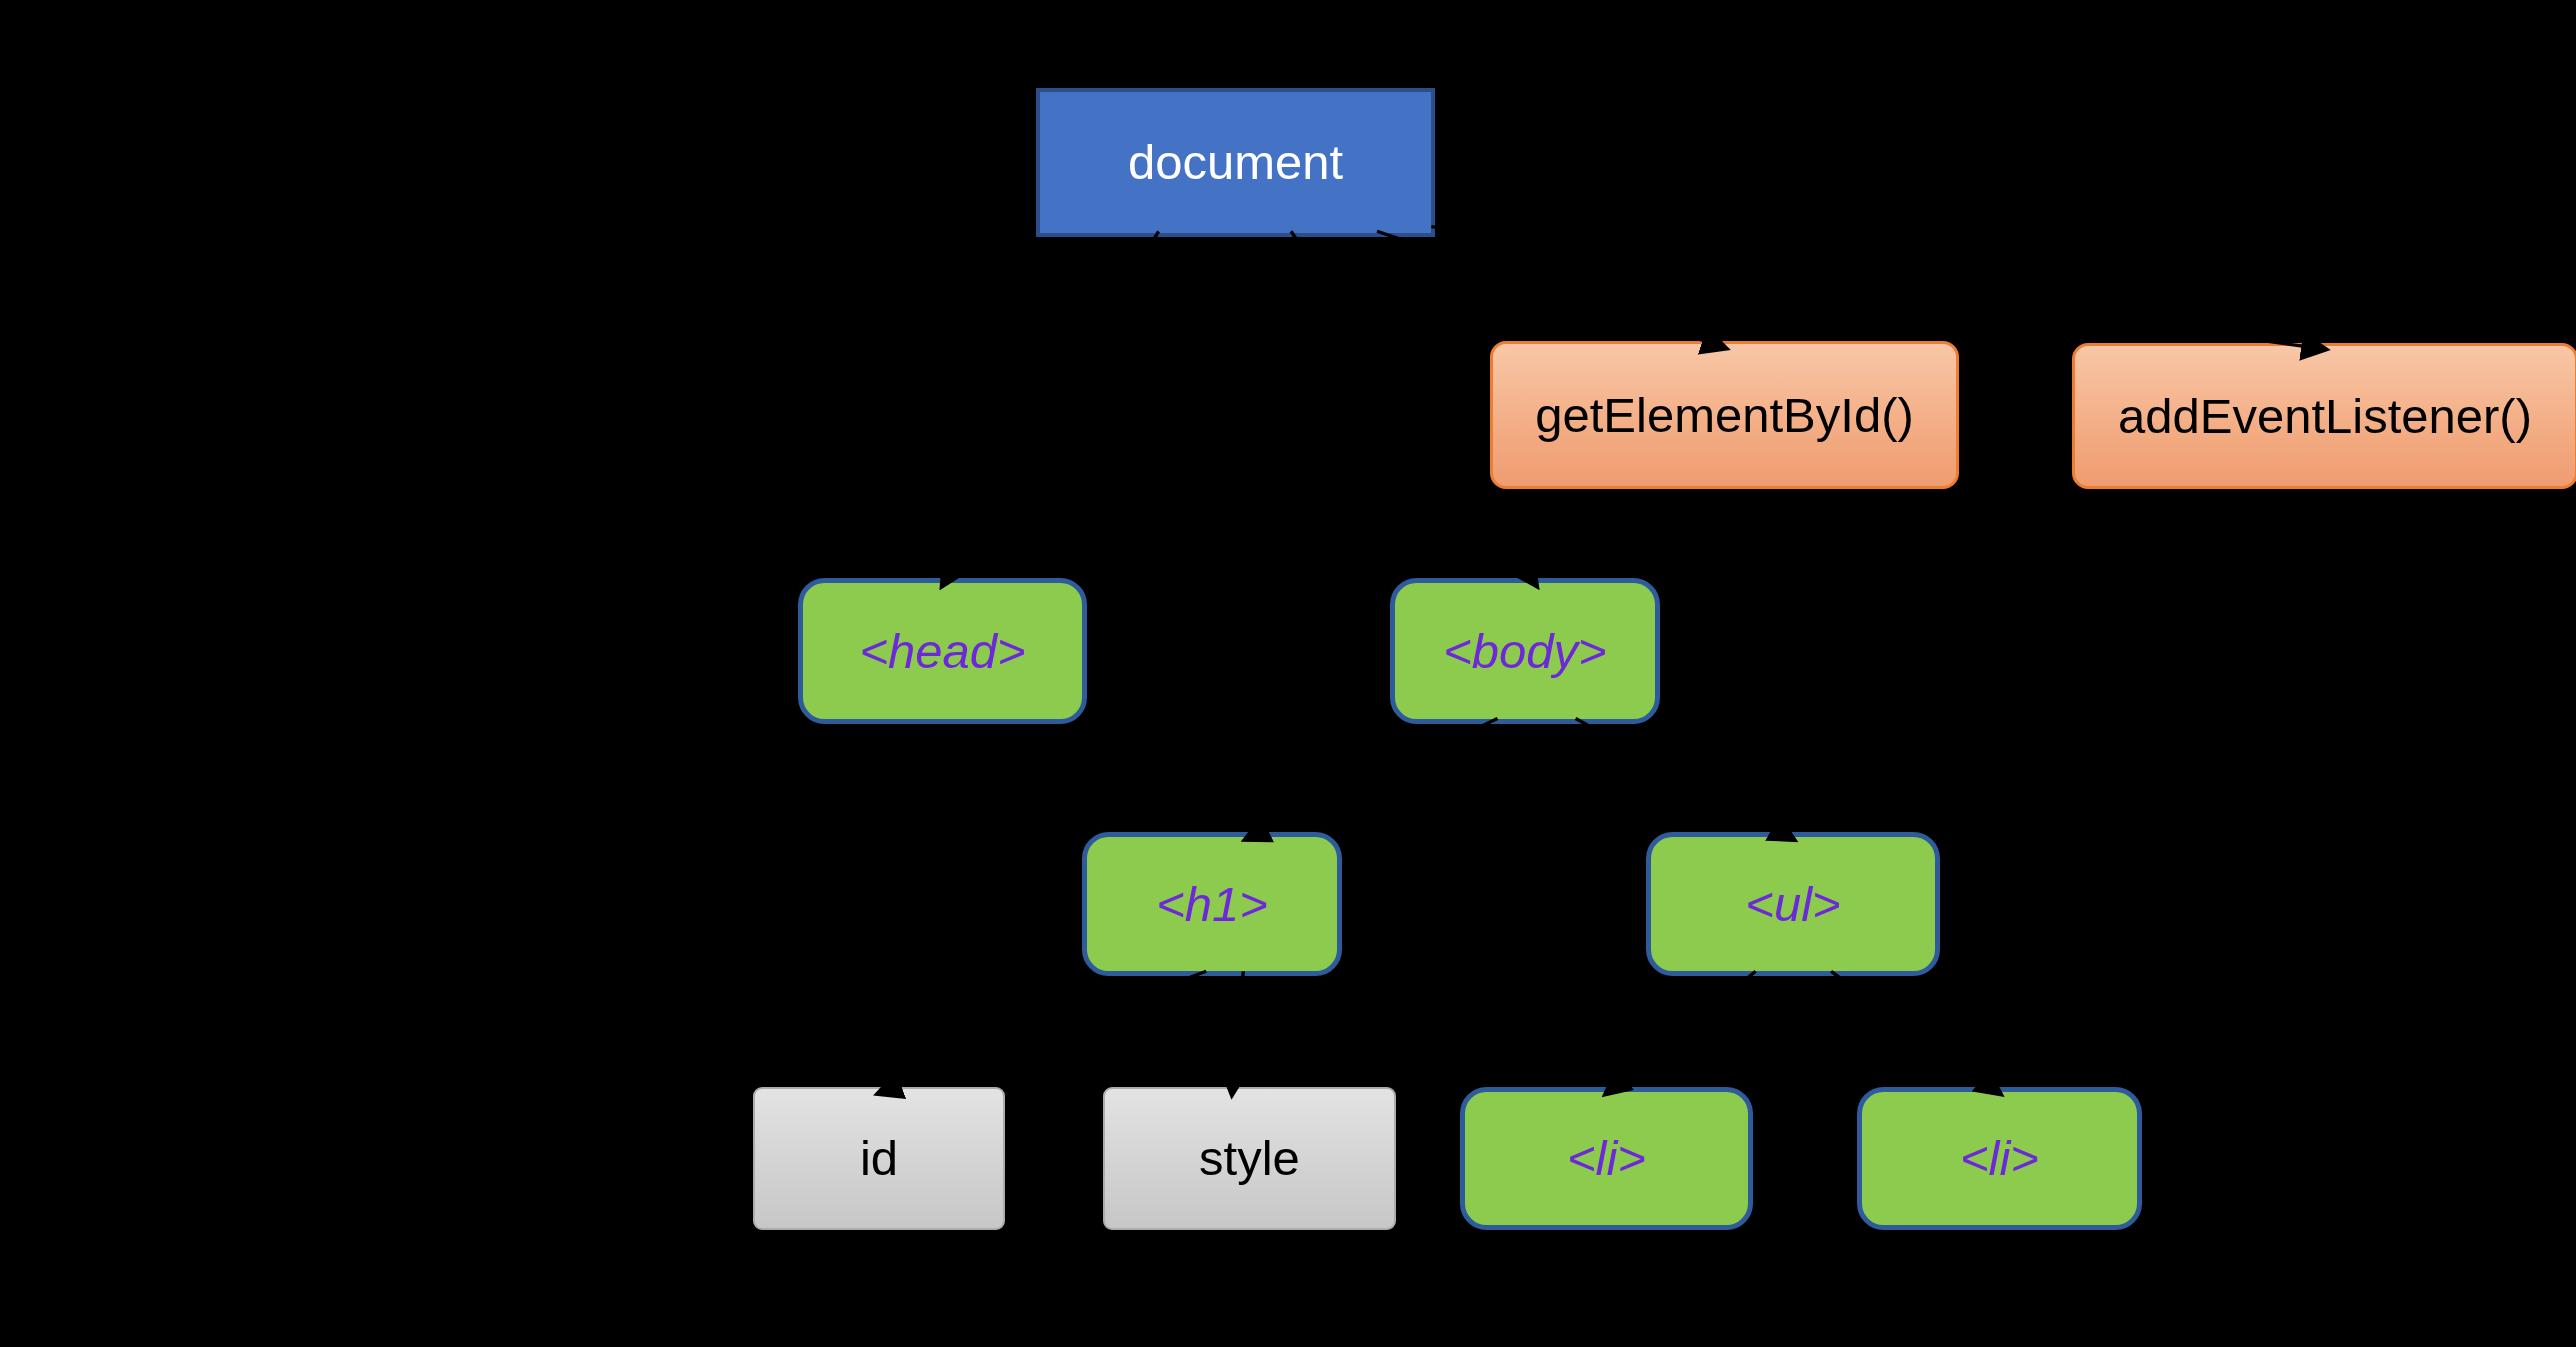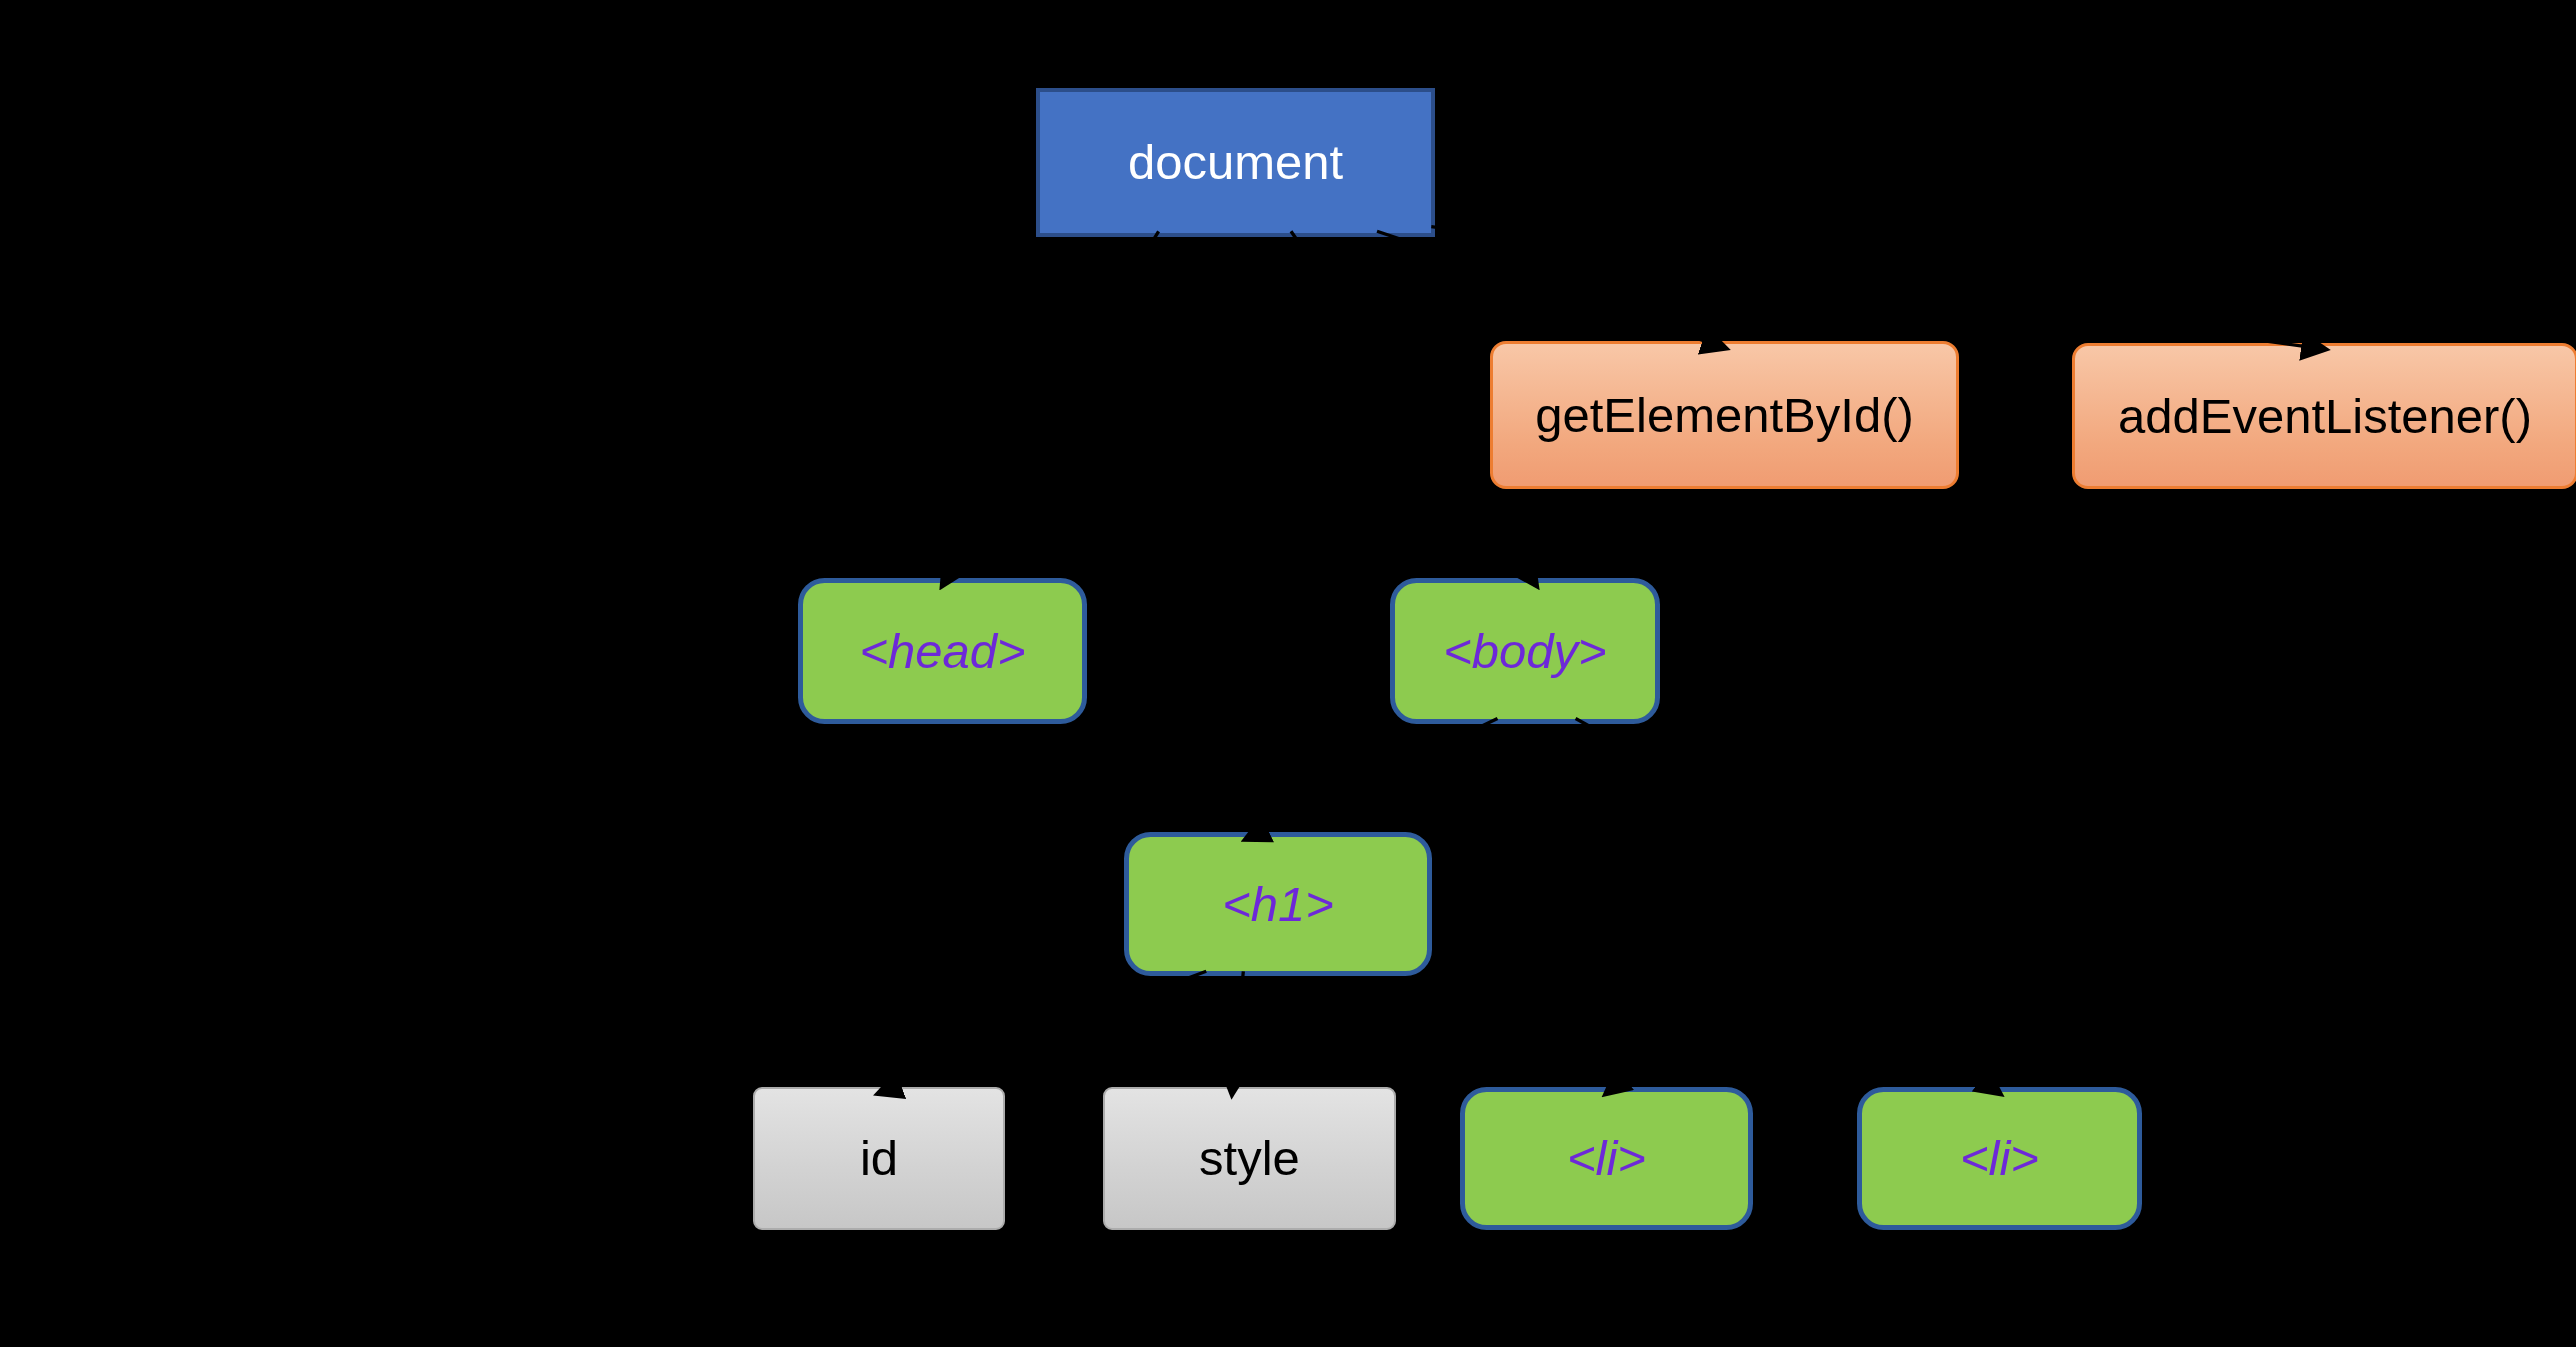--- a/index.html
+++ b/index.html
@@ -51,21 +51,21 @@
     border: 2.6px solid #ACACAC;
     border-radius: 9px;
     color: #000000;
   }
   
   #n-document  { left: 1036px; top: 48px;   width: 399px; height: 149px; }
   #n-getelementbyid { left: 1490px; top: 301px; width: 469px; height: 148px; }
   #n-addeventlistener { left: 2072px; top: 303px; width: 506px; height: 146px; }
   #n-head { left: 798px; top: 538px;  width: 289px; height: 146px; }
   #n-body { left: 1390px; top: 538px;  width: 270px; height: 146px; }
-  #n-h1   { left: 1124px; top: 792px; width: 308px; height: 144px; }
+  #n-h1   { left: 1082px; top: 792px; width: 260px; height: 144px; }
   #n-ul   { left: 1646px; top: 792px; width: 294px; height: 144px; }
   #n-id   { left: 753px; top: 1047px; width: 252px; height: 143px; }
   #n-style{ left: 1103px; top: 1047px; width: 293px; height: 143px; }
   #n-li1  { left: 1460px; top: 1047px; width: 293px; height: 143px; }
   #n-li2  { left: 1857px; top: 1047px; width: 285px; height: 143px; }
 
   .connector-layer {
     position: absolute;
     left: 0;
     top: 0;
@@ -117,20 +117,23 @@
   </div>
 
   <div class="node node--element" id="n-body">
     <span>&lt;body&gt;</span>
   </div>
 
   <div class="node node--element" id="n-h1">
     <span>&lt;h1&gt;</span>
   </div>
 
+  <div class="node node--element" id="n-ul">
+    <span>&lt;ul&gt;</span>
+  </div>
 
   <div class="node node--attribute" id="n-id">
     <span>id</span>
   </div>
 
   <div class="node node--attribute" id="n-style">
     <span>style</span>
   </div>
 
   <div class="node node--element" id="n-li1">

